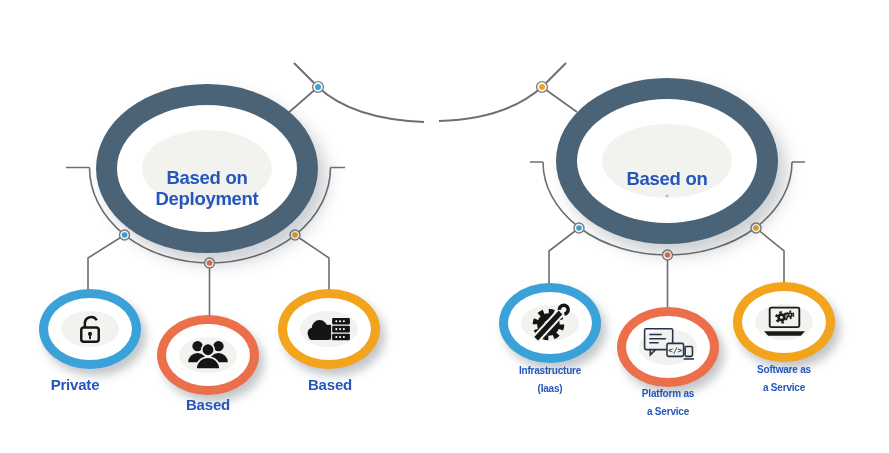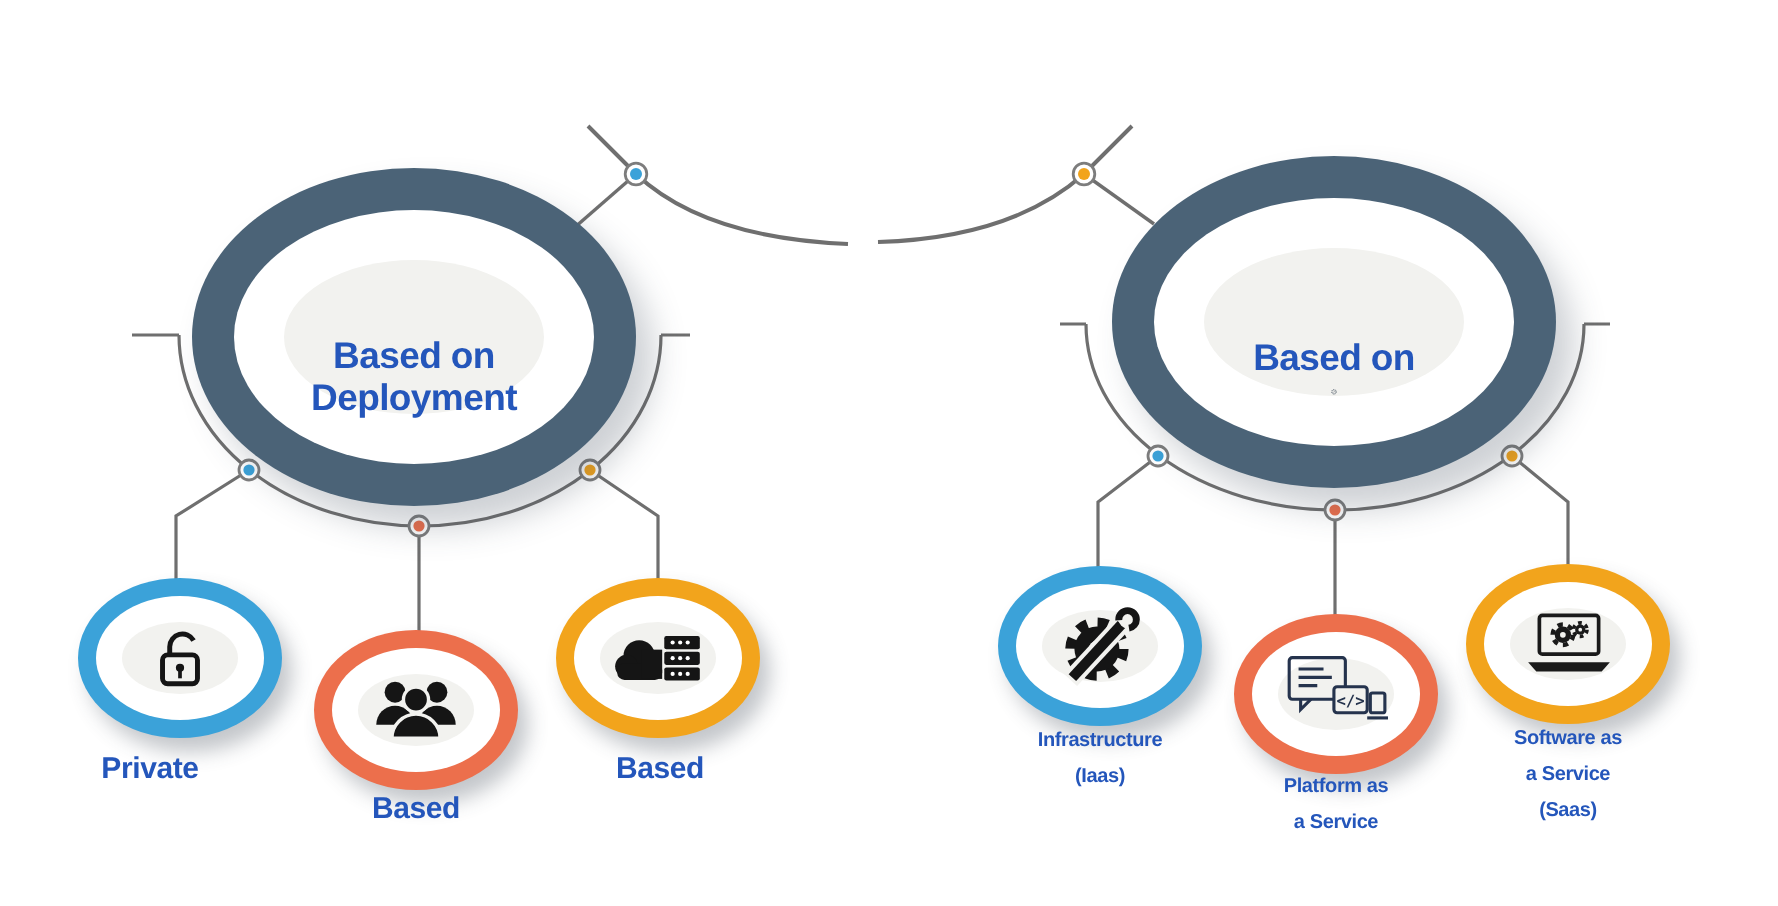--- a/index.html
+++ b/index.html
@@ -249,16 +249,15 @@
   </div>
 
   <div class="label lines3" style="left:593px;top:385px">
     <div>Platform as</div>
     <div>a Service</div>
   </div>
 
   <div class="label lines3" style="left:709px;top:361px">
     <div>Software as</div>
     <div>a Service</div>
-    <div>(Saas)</div>
   </div>
 
 </div>
 
 </body></html>

